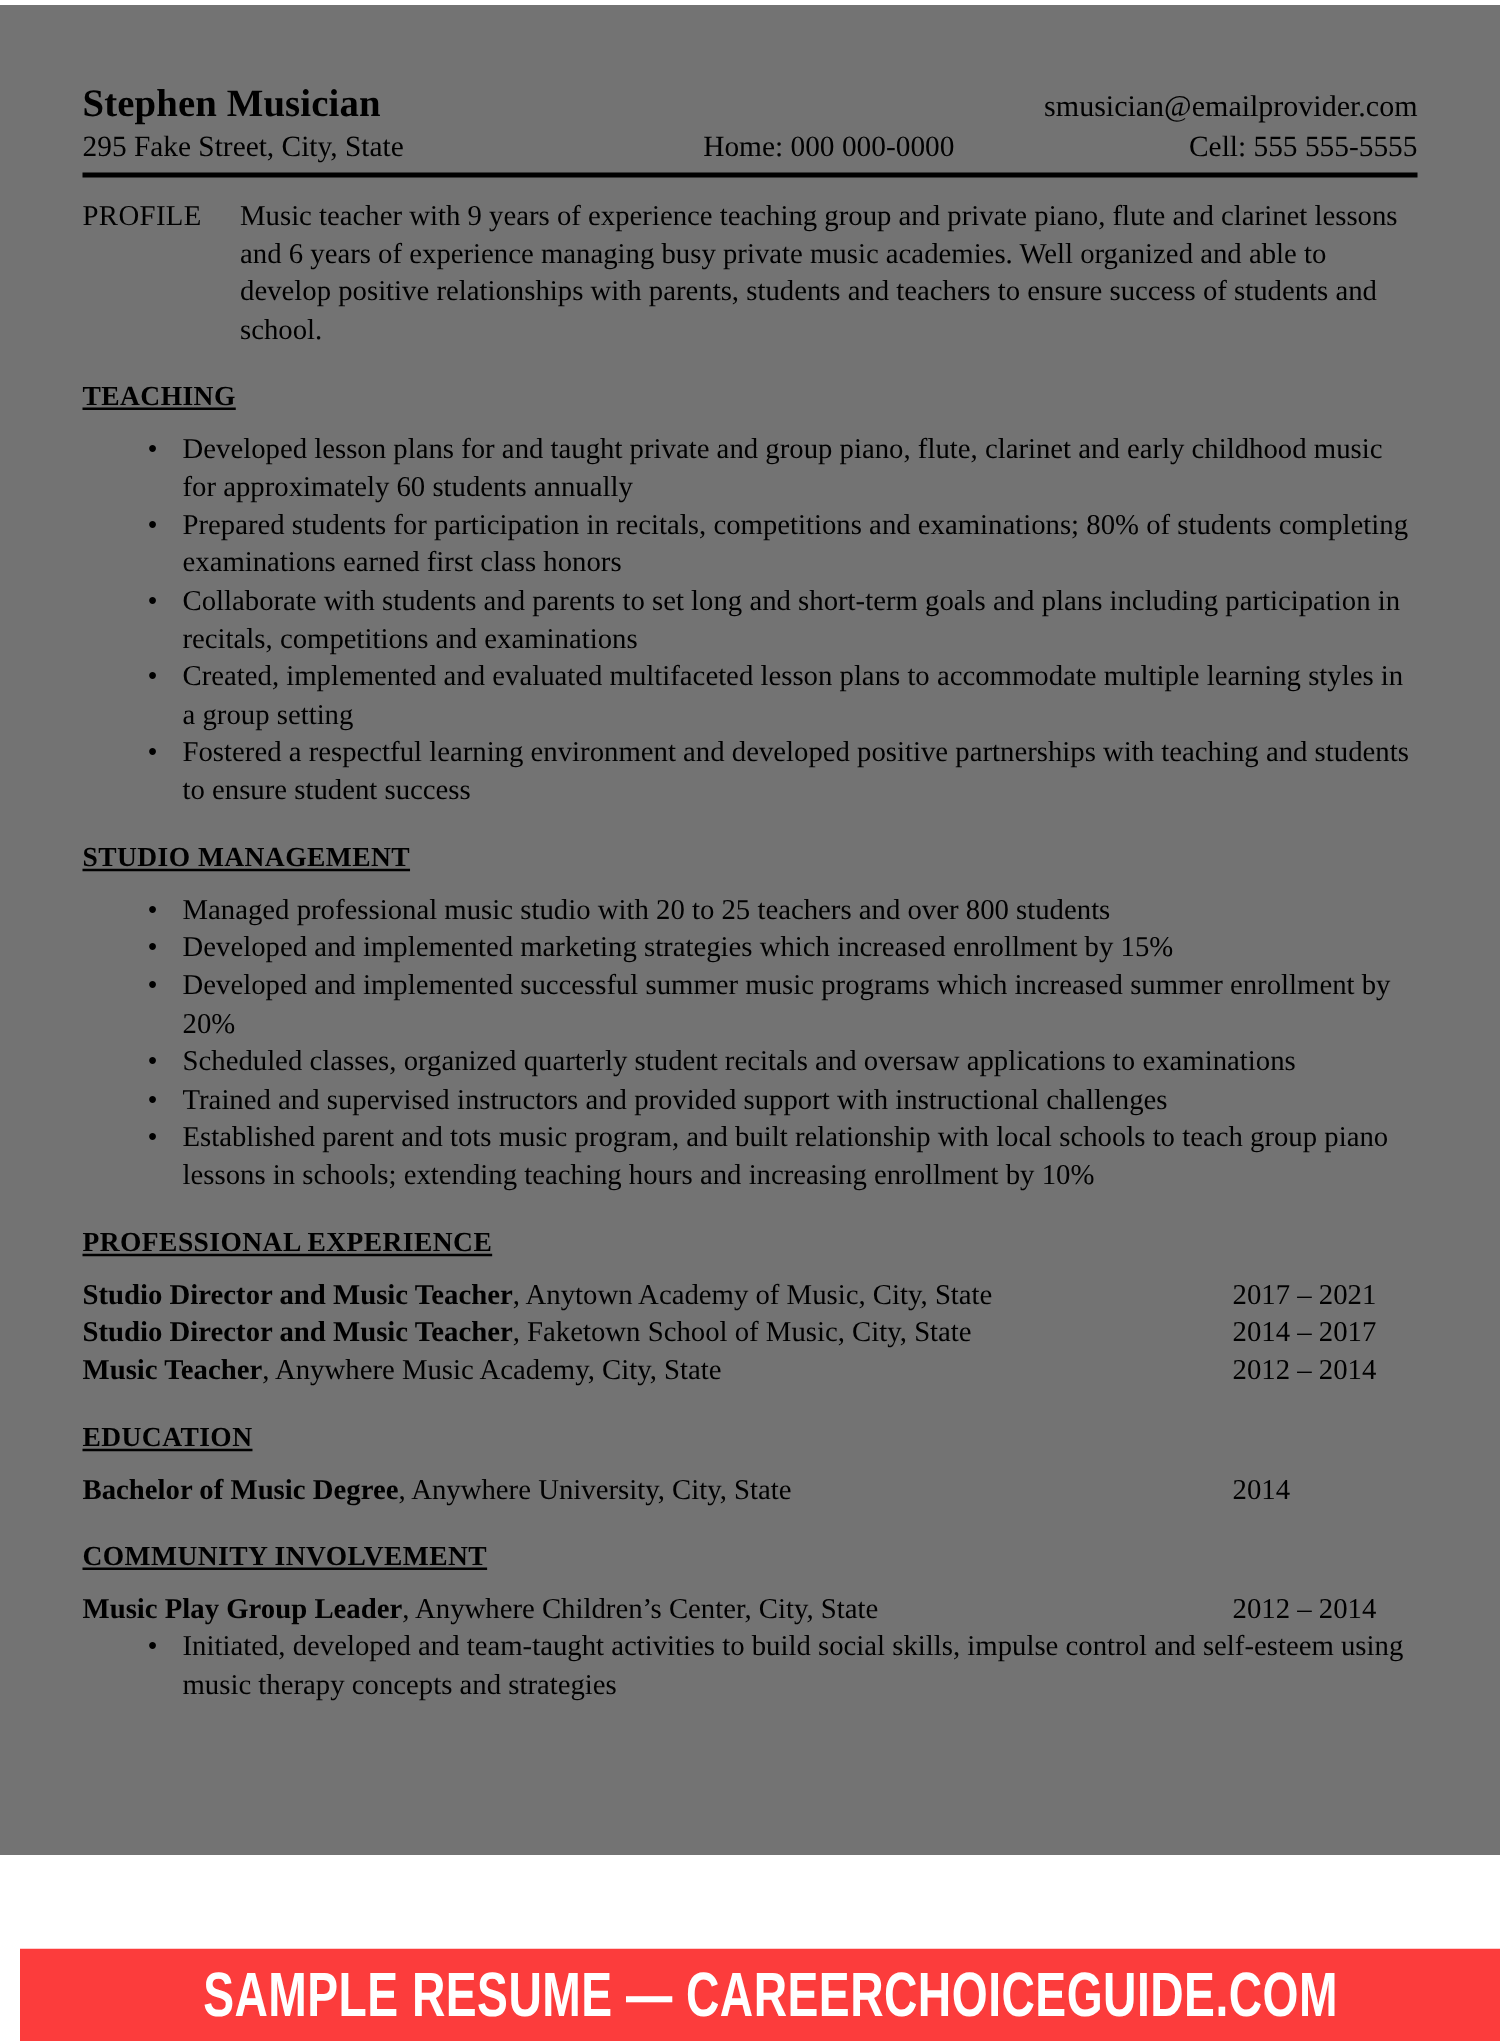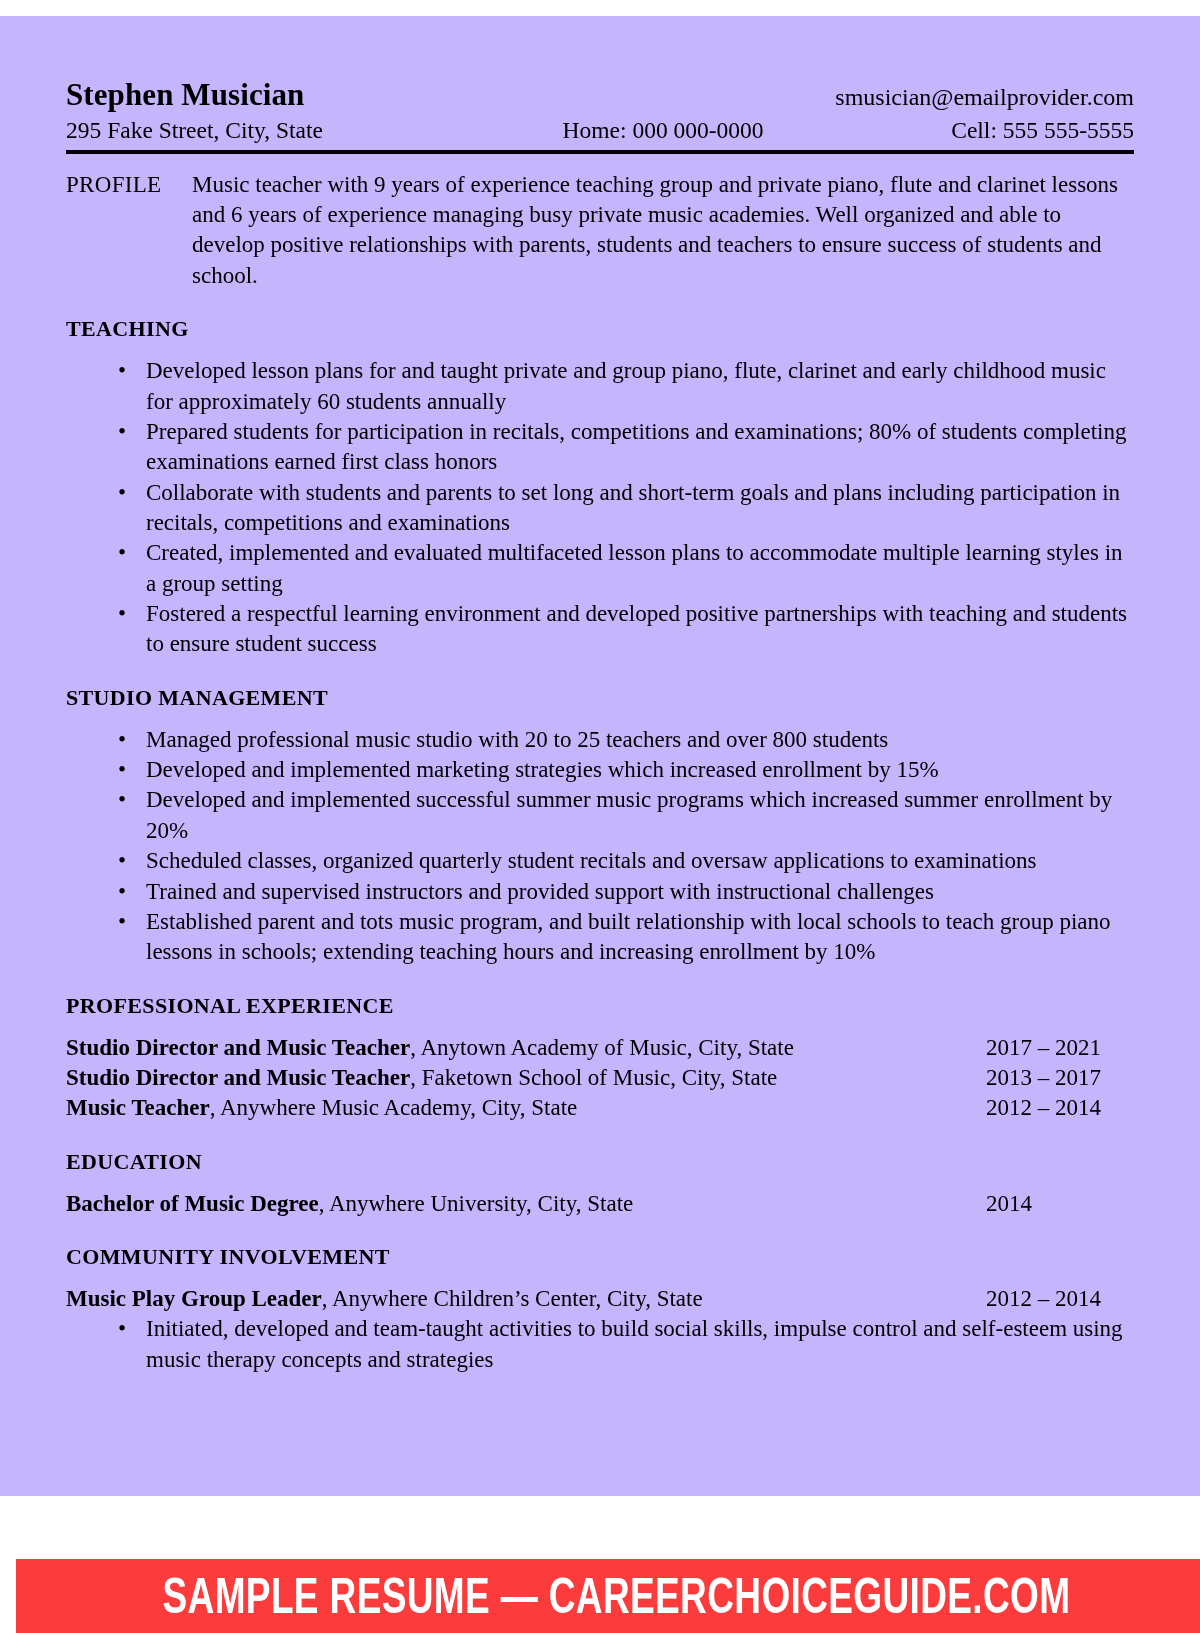--- a/index.html
+++ b/index.html
@@ -13,24 +13,24 @@
     height: 1633px;
     font-family: "Liberation Serif", "DejaVu Serif", serif;
     color: #000000;
     position: relative;
     overflow: hidden;
   }
 
   .page {
     position: absolute;
     left: 0;
-    top: 16px;
+    top: 4px;
     width: 1200px;
     height: 1480px;
-    background: #c4b5fd;
+    background: #737373;
     box-sizing: border-box;
     padding: 0;
   }
 
   .content {
     position: absolute;
     left: 66px;
     top: 0;
     width: 1068px;
   }
@@ -106,20 +106,21 @@
     text-align: left;
   }
 
   
   .sec-title {
     font-size: 22px;
     font-weight: bold;
     letter-spacing: 0.35px;
     margin-top: 25px;
     margin-bottom: 0;
+    text-decoration: underline;
   }
 
   
   ul.bullets {
     list-style: none;
     margin: 14px 0 0 0;
     padding: 0 0 0 48px;
   }
   ul.bullets li {
     font-size: 23px;
@@ -243,21 +244,21 @@
     </ul>
 
     <div class="sec-title">PROFESSIONAL EXPERIENCE</div>
     <div class="entries">
       <div class="entry">
         <div class="etitle"><b>Studio Director and Music Teacher</b><span>, Anytown Academy of Music, City, State</span></div>
         <div class="edate">2017 – 2021</div>
       </div>
       <div class="entry">
         <div class="etitle"><b>Studio Director and Music Teacher</b><span>, Faketown School of Music, City, State</span></div>
-        <div class="edate">2013 – 2017</div>
+        <div class="edate">2014 – 2017</div>
       </div>
       <div class="entry">
         <div class="etitle"><b>Music Teacher</b><span>, Anywhere Music Academy, City, State</span></div>
         <div class="edate">2012 – 2014</div>
       </div>
     </div>
 
     <div class="sec-title">EDUCATION</div>
     <div class="entries">
       <div class="entry">

